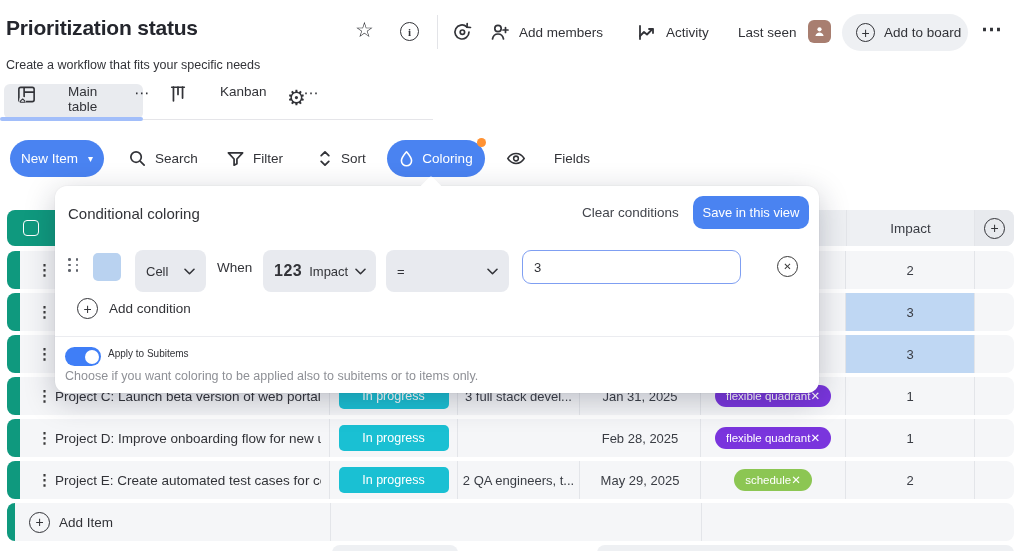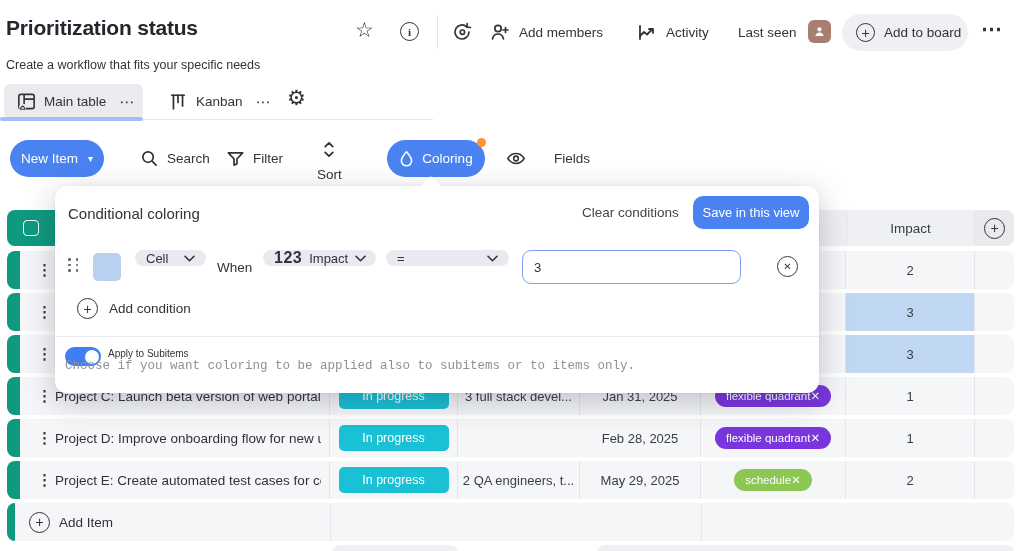--- a/index.html
+++ b/index.html
@@ -14,21 +14,21 @@
   .hicon { color:#323338; display:flex; align-items:center; justify-content:center; cursor:pointer; }
   .star { left:355px; top:18px; font-size:21px; }
   .info-circle { left:400px; top:22px; width:19px; height:19px; border:1.6px solid #323338; border-radius:50%; font-size:11px; font-weight:700; font-family:"Liberation Serif",serif; }
   .vdivider { left:437px; top:15px; width:1px; height:34px; background:#e3e4e8; }
   .hlabel { font-size:13.5px; color:#323338; }
   .pill-btn { background:#eef0f3; border-radius:19px; display:flex; align-items:center; gap:9px; cursor:pointer; }
   .avatar { left:808px; top:20px; width:23px; height:23px; border-radius:6px; background:var(--avatar,#a87e70); display:flex; align-items:center; justify-content:center; }
   .more-dots { left:981px; top:17px; font-size:21px; font-weight:700; letter-spacing:1px; }
 
   
-  .tab { display:flex; align-items:center; cursor:pointer; }
+  .tab { display:flex; align-items:flex-start; cursor:pointer;gap:24px; }
   .tab-active { left:4px; top:84px; width:139px; height:35px; background:#e9ebef; border-radius:6px; }
   .tab-underline { left:0; top:117px; width:143px; height:4px; border-radius:2px; background:var(--underline,#a2befa); }
   .tab-underline-rest { left:143px; top:119px; width:290px; height:1px; background:#e5e5e9; }
   .tab-label { font-size:13.5px; color:#323338; }
   .tab-ellipsis { font-size:15px; color:#323338; letter-spacing:1px; }
   .gear { left:287px; top:86px; font-size:21px; color:#323338; cursor:pointer; }
 
   
   .blue-btn { background:var(--blue,#4a83f1); color:#fff; border-radius:19px; display:flex; align-items:center; justify-content:center; font-size:13.5px; cursor:pointer; }
   .new-item { left:10px; top:140px; width:94px; height:37px; gap:10px; }
@@ -68,36 +68,36 @@
   
   .modal { left:55px; top:186px; width:764px; height:207px; background:#fff; border-radius:12px;
            box-shadow:0 8px 30px rgba(29,33,57,.25), 0 0 0 1px rgba(0,0,0,.02); }
   .notch { position:absolute; left:368px; top:-7px; width:16px; height:16px; background:#fff; transform:rotate(45deg); border-radius:2px; }
   .modal-title { position:absolute; left:13px; top:19px; font-size:15px; font-weight:500; color:#323338; }
   .clear-link { position:absolute; left:527px; top:19px; font-size:13.5px; color:#42454c; cursor:pointer; }
   .save-btn { position:absolute; left:638px; top:10px; width:116px; height:33px; border-radius:10px; font-size:13px; }
   .drag-handle { position:absolute; left:13px; top:72px; width:11px; display:grid; grid-template-columns:1fr 1fr; gap:3px 4px; cursor:grab; }
   .drag-handle i { width:2.6px; height:2.6px; border-radius:50%; background:#5f636b; }
   .swatch { position:absolute; left:38px; top:67px; width:28px; height:28px; border-radius:5px; background:var(--swatch,#b9d2f0); cursor:pointer; }
-  .dd { position:absolute; top:64px; height:16px; background:var(--pillbg,#e8eaef); border-radius:8px; display:flex; align-items:center; padding:0 11px; font-size:13px; color:#323338; cursor:pointer; }
+  .dd { position:absolute; top:64px; height:42px; background:var(--pillbg,#e8eaef); border-radius:8px; display:flex; align-items:center; padding:0 11px; font-size:13px; color:#323338; cursor:pointer; }
   .dd .chev { margin-left:auto; }
   .dd-cell   { left:80px;  width:71px; }
   .when-label{ position:absolute; left:162px; top:74px; font-size:13.5px; }
   .dd-col    { left:208px; width:113px; gap:7px; }
   .dd-op     { left:331px; width:123px; }
   .numtype { font-size:16px; font-weight:700; letter-spacing:0.5px; }
   .cond-input { position:absolute; left:467px; top:64px; width:219px; height:34px; border:1.5px solid var(--inputborder,#7f9ff2); border-radius:9px; background:#fff; font-size:13px; color:#323338; padding:0 11px; outline:none; font-family:"Liberation Sans",sans-serif; }
   .remove-btn { position:absolute; left:722px; top:70px; width:21px; height:21px; border:1.6px solid #3a3a3a; border-radius:50%; display:flex; align-items:center; justify-content:center; font-size:10px; color:#3a3a3a; cursor:pointer; }
   .add-cond { position:absolute; left:22px; top:112px; display:flex; align-items:center; gap:11px; cursor:pointer; }
   .add-cond .hlabel { font-size:13.5px; }
   .modal-divider { position:absolute; left:0; right:0; top:150px; height:1px; background:#ebecf0; }
   .toggle { position:absolute; left:10px; top:161px; width:36px; height:19px; border-radius:10px; background:var(--toggle,#3f7ef7); cursor:pointer; }
   .toggle .knob { position:absolute; right:2.5px; top:2.5px; width:14px; height:14px; border-radius:50%; background:#fff; }
   .toggle-label { position:absolute; left:53px; top:162px; font-size:10px; color:#323338; }
-  .toggle-help { position:absolute; left:10px; top:173px; font-size:12.5px; color:var(--subtext,#8e9096);font-family:Liberation Mono, monospace; }
+  .toggle-help { position:absolute; left:10px; top:183px; font-size:12.5px; color:var(--subtext,#8e9096); }
 
   svg { display:block; }
 </style>
 </head>
 <body>
 
 <div id="app">
 
   <div class="abs page-subtitle">Create a workflow that fits your specific needs</div>
   <div class="abs page-title">Prioritization status</div>
@@ -176,40 +176,40 @@
     <span class="tab-label" style="margin-left:8px;">Kanban</span>
     <span class="tab-ellipsis" style="margin-left:13px;">⋯</span>
   </div>
   <div class="abs gear">⚙</div>
 
   <div class="abs blue-btn new-item">
     <span>New Item</span>
     <span style="font-size:10px;">▾</span>
   </div>
 
-  <div class="abs tool" style="left:140px; top:149px;">
+  <div class="abs tool" style="left:128px; top:149px;">
     <span>
       <svg width="19" height="19" viewBox="0 0 20 20" fill="none" stroke="#323338" stroke-width="1.8" stroke-linecap="round">
         <circle cx="8.5" cy="8.5" r="5.5"></circle>
           <path d="M13 13l4 4"></path>
       </svg>
     </span>
     <span class="hlabel">Search</span>
   </div>
 
   <div class="abs tool" style="left:226px; top:149px;">
     <span>
       <svg width="19" height="19" viewBox="0 0 20 20" fill="none" stroke="#323338" stroke-width="1.8" stroke-linejoin="round">
         <path d="M2.5 4h15l-6 6.5v5l-3 1.5v-6.5z"></path>
       </svg>
     </span>
     <span class="hlabel">Filter</span>
   </div>
 
-  <div class="abs tool" style="left:317px; top:140px;flex-direction:column;">
+  <div class="abs tool" style="left:317px; top:149px;">
     <span>
       <svg width="16" height="19" viewBox="0 0 16 20" fill="none" stroke="#323338" stroke-width="1.9" stroke-linecap="round" stroke-linejoin="round">
         <path d="M4 7 8 3l4 4"></path>
           <path d="M4 13l4 4 4-4"></path>
       </svg>
     </span>
     <span class="hlabel">Sort</span>
   </div>
 
   <div class="abs blue-btn coloring">

